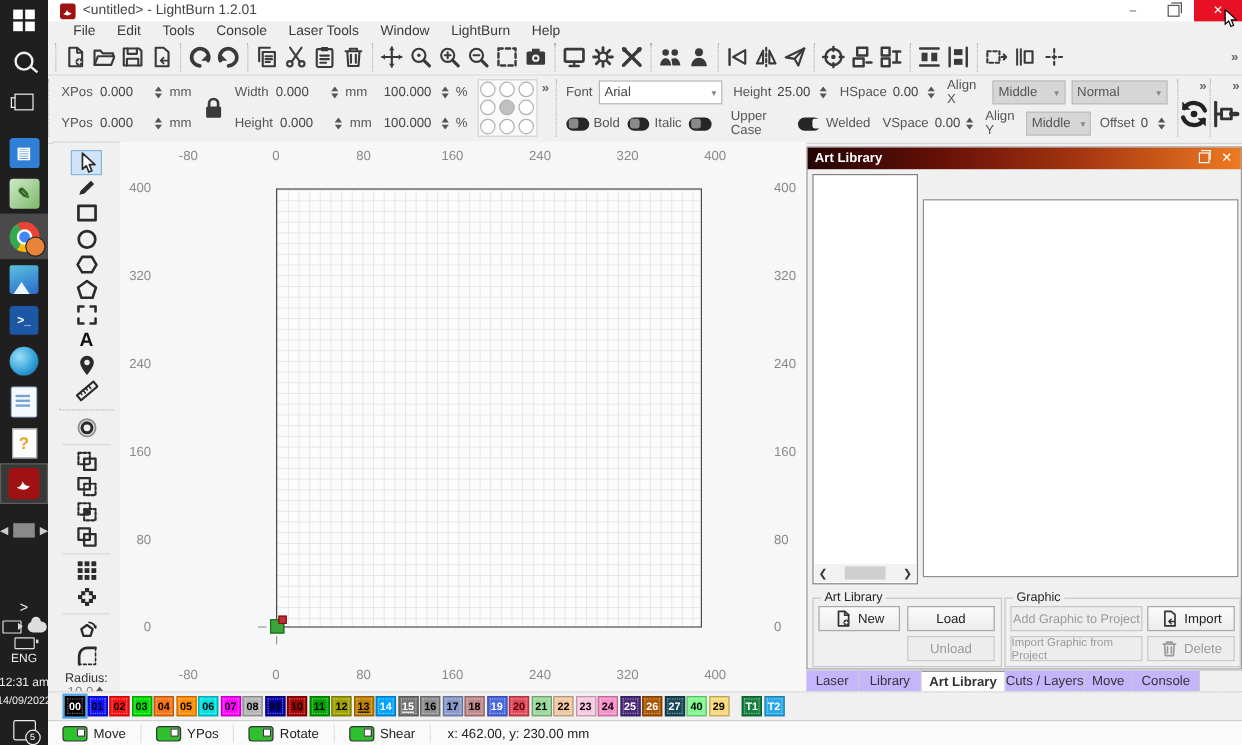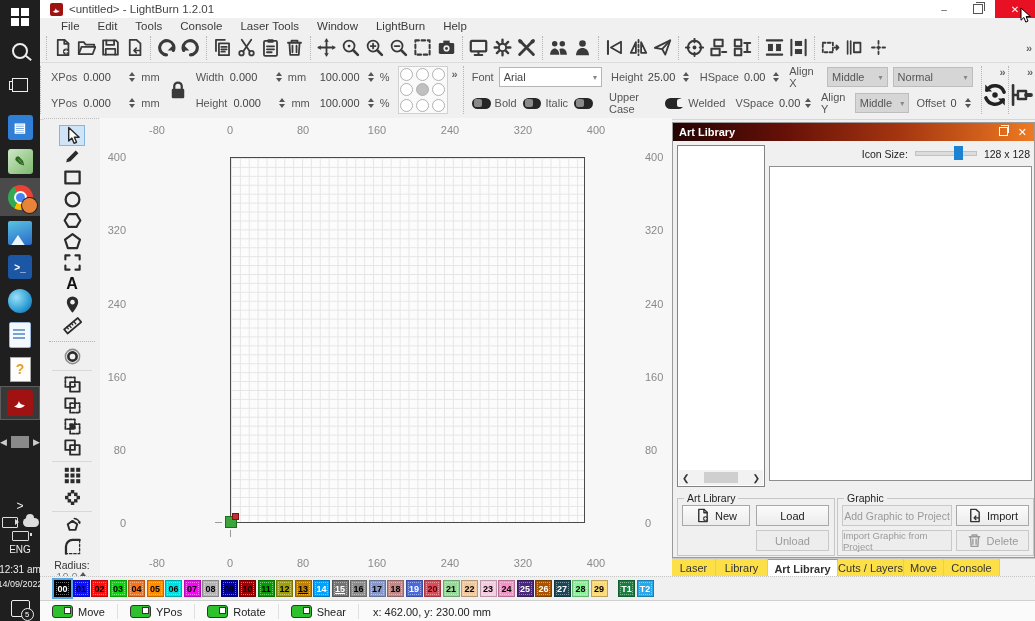--- a/index.html
+++ b/index.html
@@ -130,21 +130,21 @@
   .slider{width:60px;height:3px;background:#dcdcdc;border:1px solid #c2c2c2;margin:0 7px;position:relative}
   .slider .knob{position:absolute;left:63%;top:-6px;width:9px;height:14px;background:#1e82d2}
   #athumbs{position:absolute;left:96px;top:43px;width:263px;height:315px;background:#fff;border:1px solid #8f8f8f;box-sizing:border-box}
   .gbox{position:absolute;border:1px solid #c6c6c6;background:#f0f0f0}
   .gbox .glabel{position:absolute;top:-7px;left:6px;background:#f0f0f0;padding:0 3px;font-size:10.5px;color:#222}
   .abtn{border:1px solid #a8a8a8;background:linear-gradient(#fbfbfb,#ececec);font-size:11px;color:#222;display:flex;align-items:center;justify-content:center;gap:5px;box-sizing:border-box}
   .abtn .icon{width:15px;height:15px}
   .abtn.dis{color:#9a9a9a;border-color:#c8c8c8;background:#ededed}
   
   #docktabs{position:absolute;left:632px;top:558px;width:363px;height:18px;display:flex;background:#f0f0f0;border-top:1px solid #c9c9c9}
-  .dtab{height:18px;display:flex;align-items:center;justify-content:center;font-size:11px;color:#333;border-right:1px solid #c9c9c9;background:#fde047;box-sizing:border-box}
+  .dtab{height:18px;display:flex;align-items:center;justify-content:center;font-size:11px;color:#333;border-right:1px solid #c9c9c9;background:#c4b5fd;box-sizing:border-box}
   .dtab.active{background:#fff;font-weight:bold;border-top:1px solid #9a9a9a}
 
   
   #colorrow{position:absolute;left:0;top:576px;width:995px;height:24px;background:#f0f0f0;border-top:1px dotted #c5c5c5;display:flex;align-items:center;padding-left:14px;box-sizing:border-box}
   .swatch{width:17px;height:17px;margin-right:1.5px;display:flex;align-items:center;justify-content:center;font-size:9px;font-weight:bold;box-sizing:border-box;border:1px solid rgba(0,0,0,.25);outline:1px dotted rgba(255,255,255,.45);outline-offset:-3px;flex:0 0 auto}
   .swatch.sel{box-shadow:0 0 0 2px #57a8e8}
   .swatch.tool{margin-left:0}
   .tool-gap{width:9px;flex:0 0 auto}
 
   
@@ -884,27 +884,20 @@
         <span class="rest"></span>
         <span style="font-size:11px;line-height:1">✕</span>
       </div>
     </div>
     <div id="alist">
       <div id="alist-scroll">
         <span>❮</span>
         <span class="thumb"></span>
         <span>❯</span>
       </div>
-    </div>
-    <div id="asize-row">
-      <span>Icon Size:</span>
-      <span class="slider">
-          <span class="knob"></span>
-        </span>
-      <span>128 x 128</span>
     </div>
     <div id="athumbs"></div>
 
     <div class="gbox" style="left:4px;top:375px;width:156px;height:56px">
       <span class="glabel">Art Library</span>
       <div class="abtn" style="position:absolute;left:4px;top:6px;width:68px;height:21px">
         <span class="icon" style="color:#333">
             <svg viewBox="0 0 16 16" fill="none" stroke="currentColor" stroke-width="1.5" stroke-linecap="round" stroke-linejoin="round">
               <path d="M4 1.5h5.5L13 4.5V14.5H4z"></path>
               <path d="M9.5 1.5V5H13"></path>
@@ -981,21 +974,21 @@
       <div class="swatch" style="background: rgb(192, 136, 136); color: rgb(0, 0, 0);">18</div>
       <div class="swatch" style="background: rgb(72, 104, 224); color: rgb(255, 255, 255);">19</div>
       <div class="swatch" style="background: rgb(224, 72, 88); color: rgb(80, 0, 8);">20</div>
       <div class="swatch" style="background: rgb(152, 216, 152); color: rgb(0, 0, 0);">21</div>
       <div class="swatch" style="background: rgb(240, 200, 160); color: rgb(0, 0, 0);">22</div>
       <div class="swatch" style="background: rgb(248, 200, 224); color: rgb(0, 0, 0);">23</div>
       <div class="swatch" style="background: rgb(248, 144, 200); color: rgb(0, 0, 0);">24</div>
       <div class="swatch" style="background: rgb(72, 40, 120); color: rgb(255, 255, 255);">25</div>
       <div class="swatch" style="background: rgb(168, 84, 0); color: rgb(255, 255, 255);">26</div>
       <div class="swatch" style="background: rgb(24, 72, 88); color: rgb(255, 255, 255);">27</div>
-      <div class="swatch" style="background: rgb(128, 248, 144); color: rgb(0, 0, 0);">28</div>
+      <div class="swatch" style="background: rgb(128, 248, 144); color: rgb(0, 0, 0);">40</div>
       <div class="swatch" style="background: rgb(248, 216, 120); color: rgb(0, 0, 0);">29</div>
       <div class="tool-gap"></div>
       <div class="swatch tool" style="background: #15803d; color: rgb(255, 255, 255);">T1</div>
       <div class="swatch tool" style="background: rgb(40, 168, 232); color: rgb(255, 255, 255);">T2</div>
     </div>
 
   <div id="statusbar">
     <span id="coords" style="order:2">x: 462.00, y: 230.00 mm</span>
   <div class="stgl" style="order: 1;">
         <span class="gpill">

